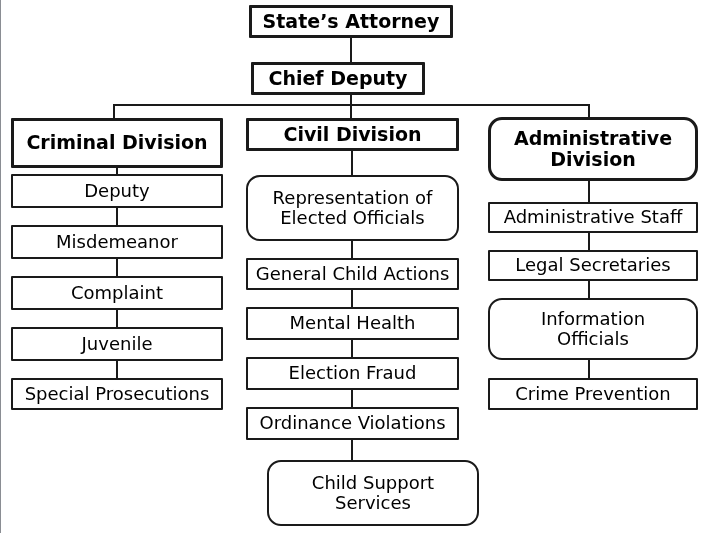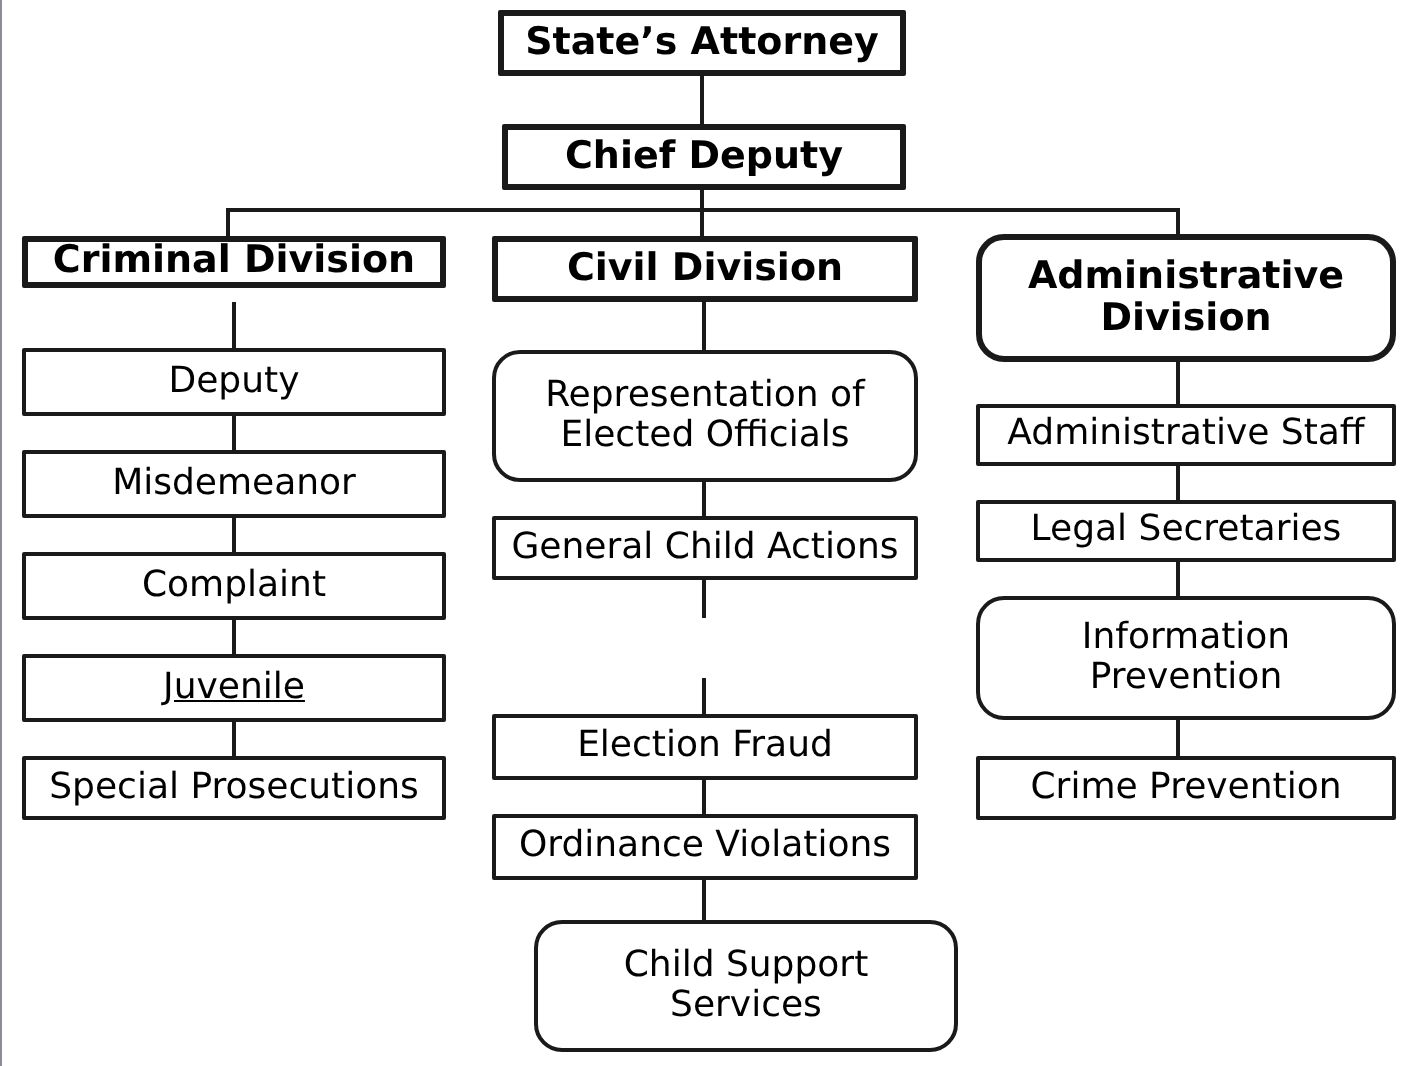--- a/index.html
+++ b/index.html
@@ -53,50 +53,50 @@
 <body>
 
 <div id="chart-root">
 
   <div class="node bold" style="left:248px; top:5px; width:204px; height:33px; font-size:19px;">
     <span class="label">State’s Attorney</span>
   </div>
 
   <div class="connector v" style="left:349px; top:37px; height:26px;"></div>
 
-  <div class="node bold" style="left:250px; top:62px; width:202px; height:33px; font-size:19px;justify-content:center;">
+  <div class="node bold" style="left:250px; top:62px; width:174px; height:33px; font-size:19px;justify-content:center;">
     <span class="label">Chief Deputy</span>
   </div>
 
   <div class="connector v" style="left:349px; top:94px; height:24px;"></div>
   <div class="connector h" style="left:112px; top:104px; width:477px;"></div>
   <div class="connector v" style="left:112px; top:104px; height:15px;"></div>
   <div class="connector v" style="left:587px; top:104px; height:14px;"></div>
 
-  <div class="node bold" style="left:10px; top:118px; width:212px; height:26px; font-size:19px;">
+  <div class="node bold" style="left:10px; top:118px; width:212px; height:50px; font-size:19px;">
     <span class="label">Criminal Division</span>
   </div>
 
   <div class="connector v" style="left:115px; top:151px; height:24px;"></div>
   <div class="node" style="left:10px; top:174px; width:212px; height:34px; font-size:18px;">
     <span class="label">Deputy</span>
   </div>
 
   <div class="connector v" style="left:115px; top:207px; height:20px;"></div>
   <div class="node" style="left:10px; top:225px; width:212px; height:34px; font-size:18px;">
     <span class="label">Misdemeanor</span>
   </div>
 
   <div class="connector v" style="left:115px; top:258px; height:20px;"></div>
   <div class="node" style="left:10px; top:276px; width:212px; height:34px; font-size:18px;">
     <span class="label">Complaint</span>
   </div>
 
   <div class="connector v" style="left:115px; top:309px; height:20px;"></div>
-  <div class="node" style="left:10px; top:327px; width:212px; height:34px; font-size:18px;text-decoration:underline;">
+  <div class="node" style="left:10px; top:327px; width:212px; height:34px; font-size:18px;">
     <span class="label">Juvenile</span>
   </div>
 
   <div class="connector v" style="left:115px; top:360px; height:20px;"></div>
   <div class="node" style="left:10px; top:378px; width:212px; height:32px; font-size:18px;">
     <span class="label">Special Prosecutions</span>
   </div>
 
   <div class="node bold" style="left:245px; top:118px; width:213px; height:33px; font-size:19px;">
     <span class="label">Civil Division</span>
@@ -107,20 +107,23 @@
     <span class="label">Representation of
 Elected Officials</span>
   </div>
 
   <div class="connector v" style="left:350px; top:240px; height:20px;"></div>
   <div class="node" style="left:245px; top:258px; width:213px; height:32px; font-size:18px;">
     <span class="label">General Child Actions</span>
   </div>
 
   <div class="connector v" style="left:350px; top:289px; height:20px;"></div>
+  <div class="node" style="left:245px; top:307px; width:213px; height:33px; font-size:18px;">
+    <span class="label">Mental Health</span>
+  </div>
 
   <div class="connector v" style="left:350px; top:339px; height:20px;"></div>
   <div class="node" style="left:245px; top:357px; width:213px; height:33px; font-size:18px;">
     <span class="label">Election Fraud</span>
   </div>
 
   <div class="connector v" style="left:350px; top:389px; height:20px;"></div>
   <div class="node" style="left:245px; top:407px; width:213px; height:33px; font-size:18px;text-align:center;">
     <span class="label">Ordinance Violations</span>
   </div>
@@ -142,21 +145,21 @@
   </div>
 
   <div class="connector v" style="left:587px; top:232px; height:19px;"></div>
   <div class="node" style="left:487px; top:250px; width:210px; height:31px; font-size:18px;">
     <span class="label">Legal Secretaries</span>
   </div>
 
   <div class="connector v" style="left:587px; top:280px; height:19px;"></div>
   <div class="node tall" style="left:487px; top:298px; width:210px; height:62px; font-size:18px;">
     <span class="label">Information
-Prevention</span>
+Officials</span>
   </div>
 
   <div class="connector v" style="left:587px; top:359px; height:20px;"></div>
   <div class="node" style="left:487px; top:378px; width:210px; height:32px; font-size:18px;">
     <span class="label">Crime Prevention</span>
   </div>
 
 </div>
 
 </body></html>

